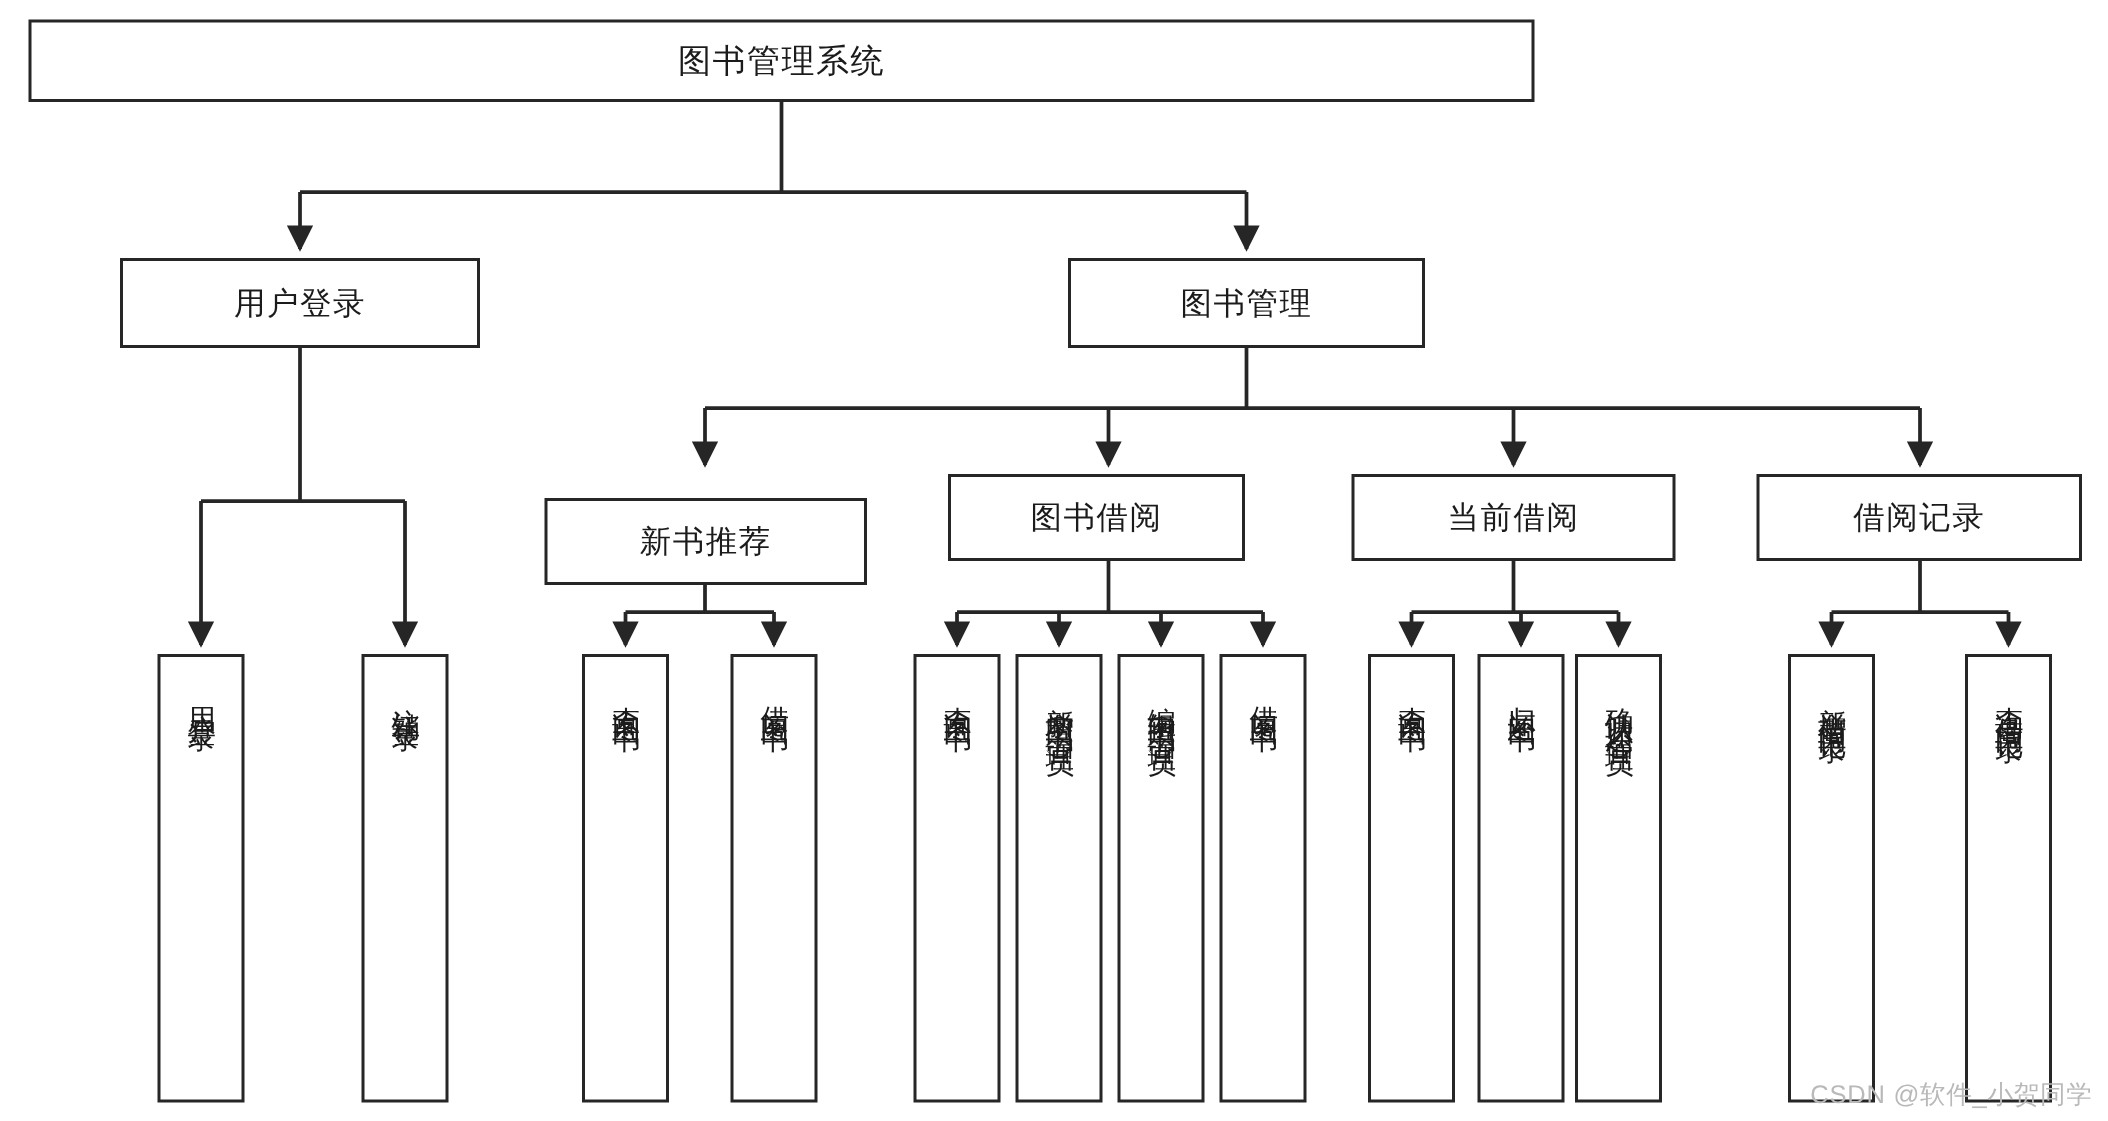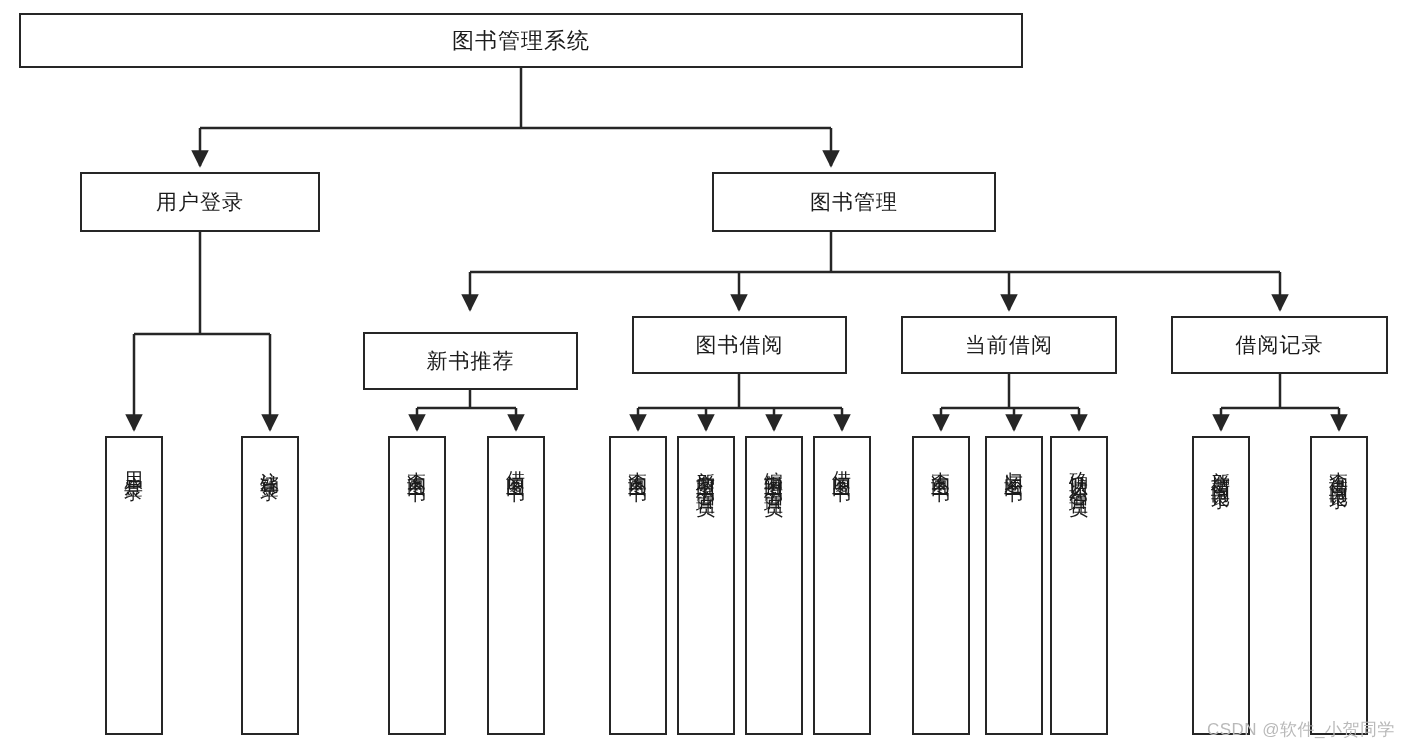--- a/index.html
+++ b/index.html
@@ -124,28 +124,28 @@
     </g>
   </svg>
 
   <div class="node root horiz" id="node-root" style="left: 19px; top: 13px; width: 1004px; height: 55px; border-color: rgb(38, 38, 38); color: rgb(27, 27, 27);">
     <span>图书管理系统</span>
   </div>
 
   <div class="node horiz" id="node-l1-0" style="left: 80px; top: 172px; width: 240px; height: 60px; border-color: rgb(38, 38, 38); color: rgb(27, 27, 27);">
     <span>用户登录</span>
   </div>
-  <div class="node horiz" id="node-l1-1" style="left: 712px; top: 172px; width: 284px; height: 60px; border-color: rgb(38, 38, 38); color: rgb(27, 27, 27);">
+  <div class="node horiz" id="node-l1-1" style="left: 712px; top: 172px; width: 238px; height: 60px; border-color: rgb(38, 38, 38); color: rgb(27, 27, 27);">
     <span>图书管理</span>
   </div>
 
   <div class="node horiz" id="node-l2-0" style="left: 363px; top: 332px; width: 215px; height: 58px; border-color: rgb(38, 38, 38); color: rgb(27, 27, 27);">
     <span>新书推荐</span>
   </div>
-  <div class="node horiz" id="node-l2-1" style="left: 632px; top: 316px; width: 215px; height: 58px; border-color: rgb(38, 38, 38); color: rgb(27, 27, 27);">
+  <div class="node horiz" id="node-l2-1" style="left: 632px; top: 316px; width: 198px; height: 58px; border-color: rgb(38, 38, 38); color: rgb(27, 27, 27);">
     <span>图书借阅</span>
   </div>
   <div class="node horiz" id="node-l2-3" style="left: 1171px; top: 316px; width: 217px; height: 58px; border-color: rgb(38, 38, 38); color: rgb(27, 27, 27);">
     <span>借阅记录</span>
   </div>
   <div class="node horiz" id="node-l2-2" style="left: 901px; top: 316px; width: 216px; height: 58px; border-color: rgb(38, 38, 38); color: rgb(27, 27, 27);">
     <span>当前借阅</span>
   </div>
 
   <div class="node leaf" id="node-leaf-0" style="left: 105px; top: 436px; width: 58px; height: 299px; border-color: rgb(38, 38, 38); color: rgb(27, 27, 27);">

